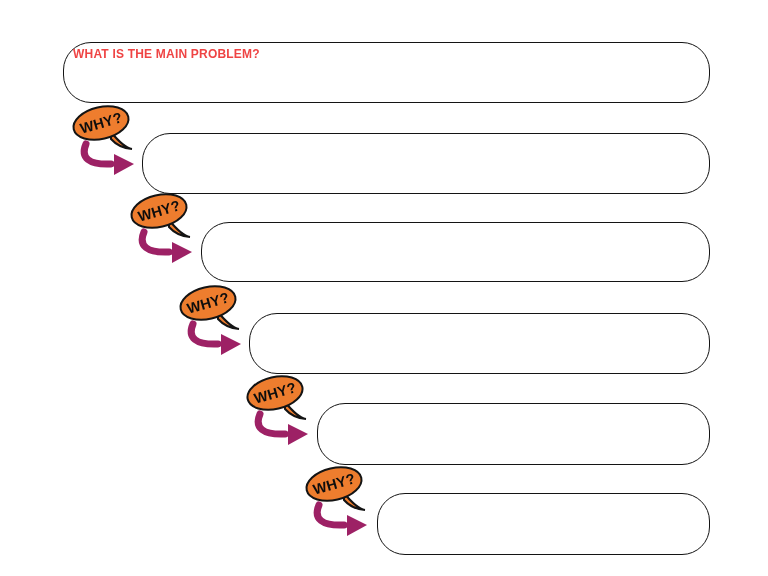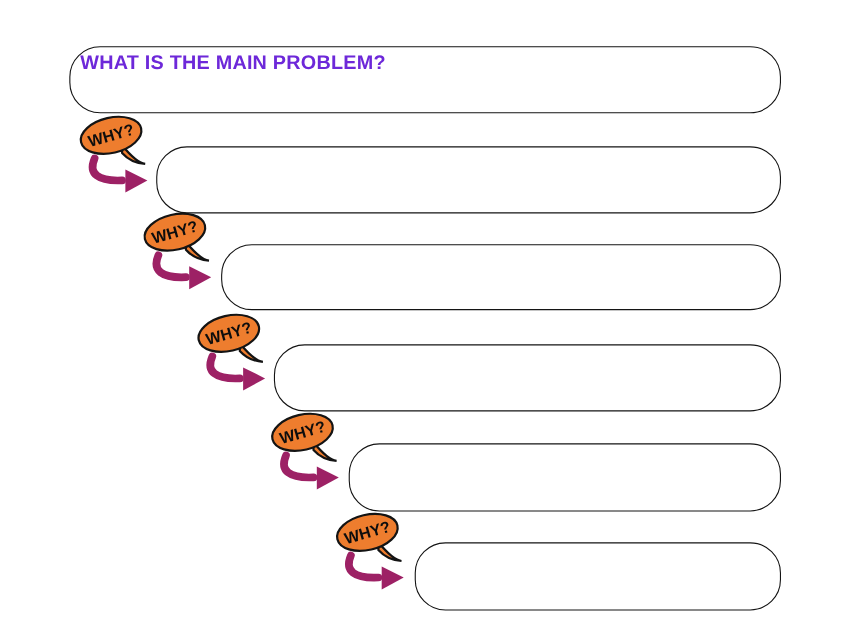--- a/index.html
+++ b/index.html
@@ -24,24 +24,24 @@
   }
   .box-1 { left: 63px;  top: 42px;  width: 647px; height: 61px; }
   .box-2 { left: 142px; top: 133px; width: 568px; height: 61px; }
   .box-3 { left: 201px; top: 222px; width: 509px; height: 60px; }
   .box-4 { left: 249px; top: 313px; width: 461px; height: 61px; }
   .box-5 { left: 317px; top: 403px; width: 393px; height: 62px; }
   .box-6 { left: 377px; top: 493px; width: 333px; height: 62px; }
   .problem-title {
     display: block;
     padding: 4px 0 0 9px;
-    font-size: 18px;
+    font-size: 12px;
     font-weight: bold;
     letter-spacing: 0.2px;
-    color: #6d28d9;
+    color: #ef4444;
     white-space: nowrap;
   }
   .why-group {
     position: absolute;
     width: 80px;
     height: 84px;
   }
   .wg-1 { left: 69px;  top: 102px; }
   .wg-2 { left: 127px; top: 190px; }
   .wg-3 { left: 176px; top: 282px; }

